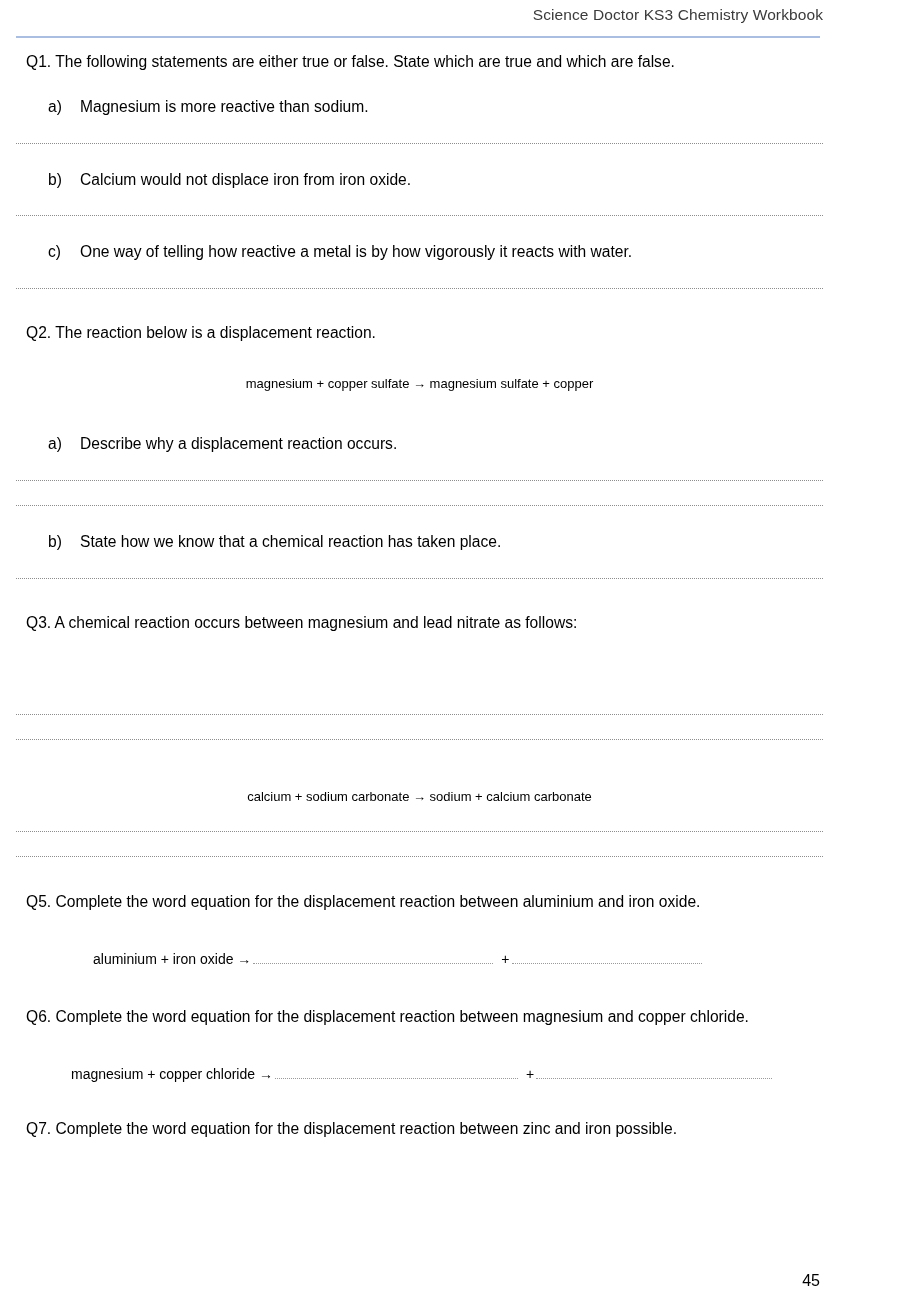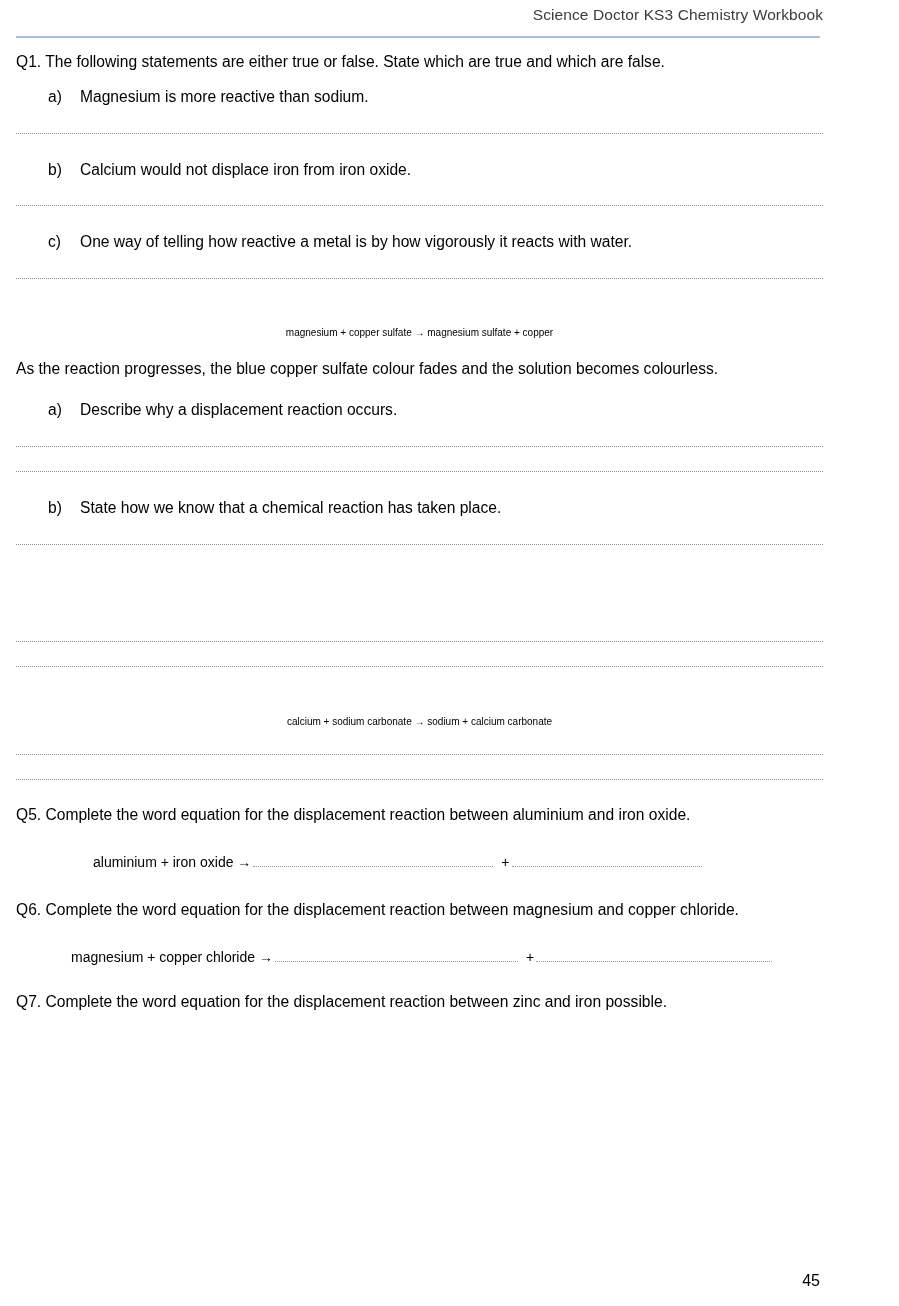--- a/index.html
+++ b/index.html
@@ -48,21 +48,21 @@
 
   
   .content {
     padding-top: 14px;
   }
 
   .q-line {
     font-size: 15.6px;
     line-height: 1.25;
     color: #000;
-    margin: 0;
+    margin: 10px;
   }
 
   .block-q {
     margin-top: 0;
   }
   .spacer-md  { height: 16px; }
 
   
   .sub-item {
     display: flex;
@@ -74,21 +74,21 @@
     width: 32px;
     flex: 0 0 32px;
   }
   .sub-text {
     flex: 1 1 auto;
   }
 
   
   .equation {
     text-align: center;
-    font-size: 10px;
+    font-size: 13px;
     line-height: 1.25;
   }
 
   
   .answer-line {
     height: 0;
     border-bottom: 1.6px dotted #8d8d8d;
     margin: 0;
   }
 
@@ -161,46 +161,47 @@
 
     <div style="height:26px"></div>
     <div class="sub-item">
       <span class="sub-letter">c)</span>
       <span class="sub-text">One way of telling how reactive a metal is by how vigorously it reacts with water.</span>
     </div>
     <div style="height:26px"></div>
     <div class="answer-line"></div>
 
     <div style="height:24px"></div>
+    <div class="q-line">Q2. The reaction below is a displacement reaction.</div>
 
     <div style="height:24px"></div>
     <div class="equation">magnesium + copper sulfate → magnesium sulfate + copper</div>
 
     <div style="height:20px"></div>
-    <div class="q-line">As the reaction progresses, the blue copper sulfate colour fades and the solution becomes colourless.</div>
 
     <div style="height:21px"></div>
     <div class="sub-item">
       <span class="sub-letter">a)</span>
       <span class="sub-text">Describe why a displacement reaction occurs.</span>
     </div>
     <div style="height:27px"></div>
     <div class="answer-line"></div>
     <div style="height:24px"></div>
     <div class="answer-line"></div>
 
     <div style="height:26px"></div>
     <div class="sub-item">
       <span class="sub-letter">b)</span>
       <span class="sub-text">State how we know that a chemical reaction has taken place.</span>
     </div>
     <div style="height:26px"></div>
     <div class="answer-line"></div>
 
     <div style="height:24px"></div>
+    <div class="q-line">Q3. A chemical reaction occurs between magnesium and lead nitrate as follows:</div>
 
     <div style="height:24px"></div>
 
     <div style="height:21px"></div>
 
     <div style="height:27px"></div>
     <div class="answer-line"></div>
     <div style="height:24px"></div>
     <div class="answer-line"></div>
 

